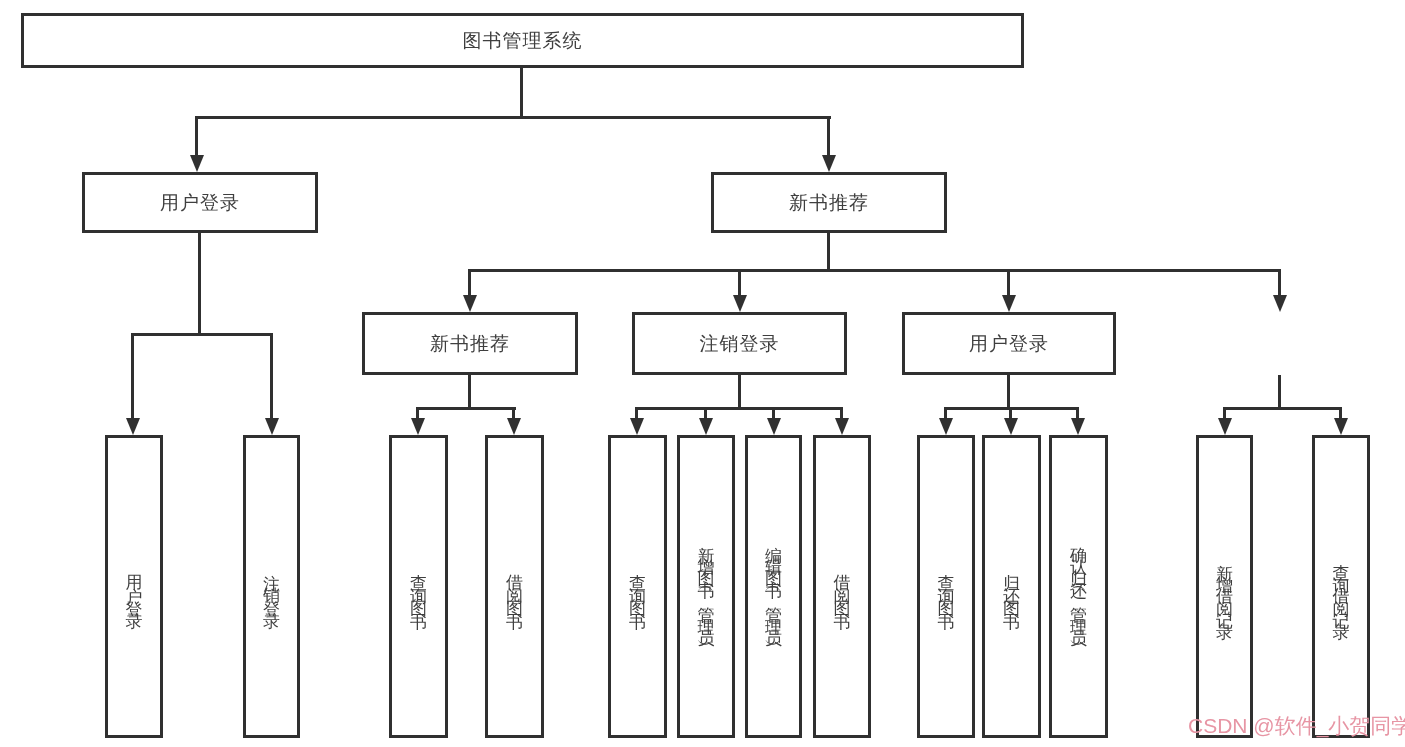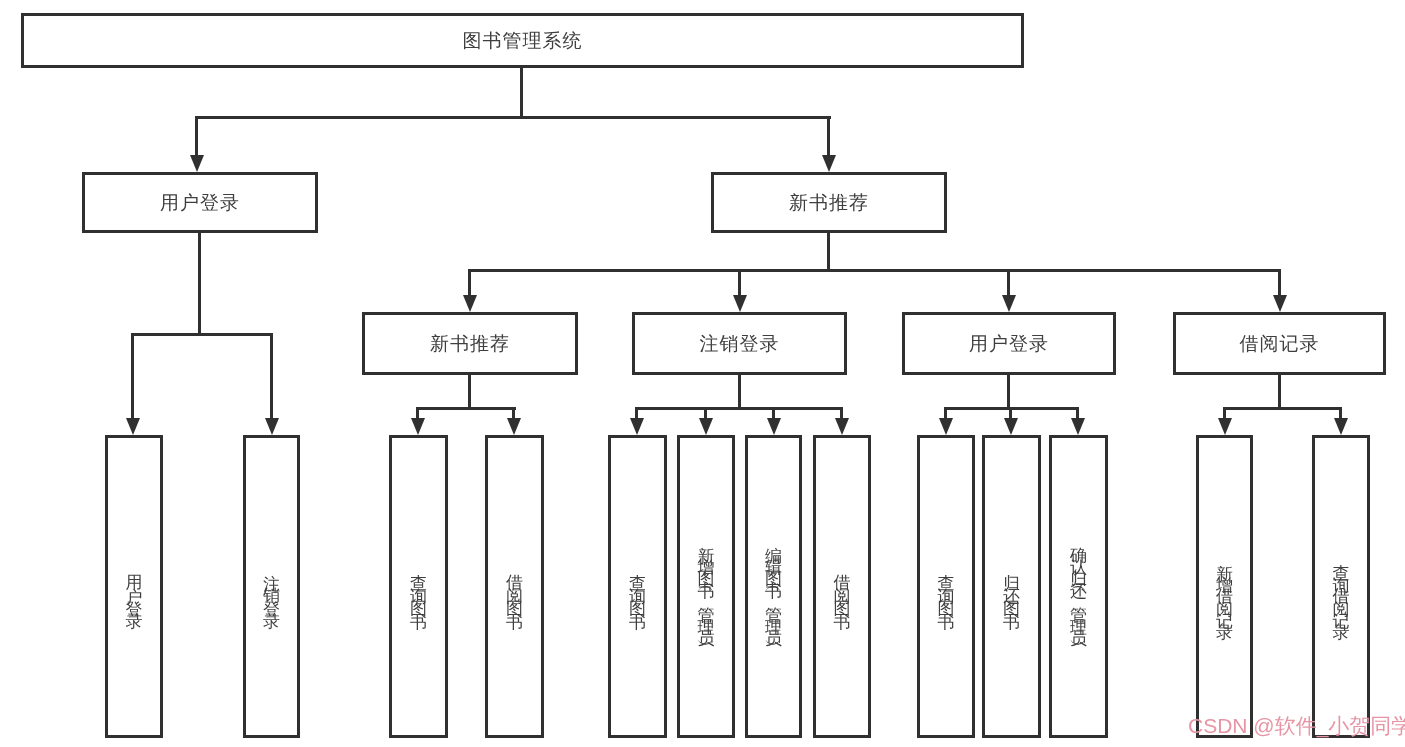--- a/index.html
+++ b/index.html
@@ -94,23 +94,20 @@
 
   <div class="node hnode" style="left:362px;top:312px;width:216px;height:63px">
     <span>新书推荐</span>
   </div>
   <div class="node hnode" style="left:632px;top:312px;width:215px;height:63px">
     <span>注销登录</span>
   </div>
   <div class="node hnode" style="left:902px;top:312px;width:214px;height:63px">
     <span>用户登录</span>
   </div>
-  <div class="node hnode" style="left:1173px;top:312px;width:213px;height:63px">
-    <span>借阅记录</span>
-  </div>
 
   <div class="vline" style="left:468px;top:375px;height:35px"></div>
   <div class="hline" style="left:416px;top:407px;width:100px"></div>
   <div class="vline" style="left:416px;top:407px;height:14px"></div>
   <div class="arrow" style="left:411px;top:418px"></div>
   <div class="vline" style="left:512px;top:407px;height:14px"></div>
   <div class="arrow" style="left:507px;top:418px"></div>
 
   <div class="vline" style="left:738px;top:375px;height:35px"></div>
   <div class="hline" style="left:635px;top:407px;width:208px"></div>

